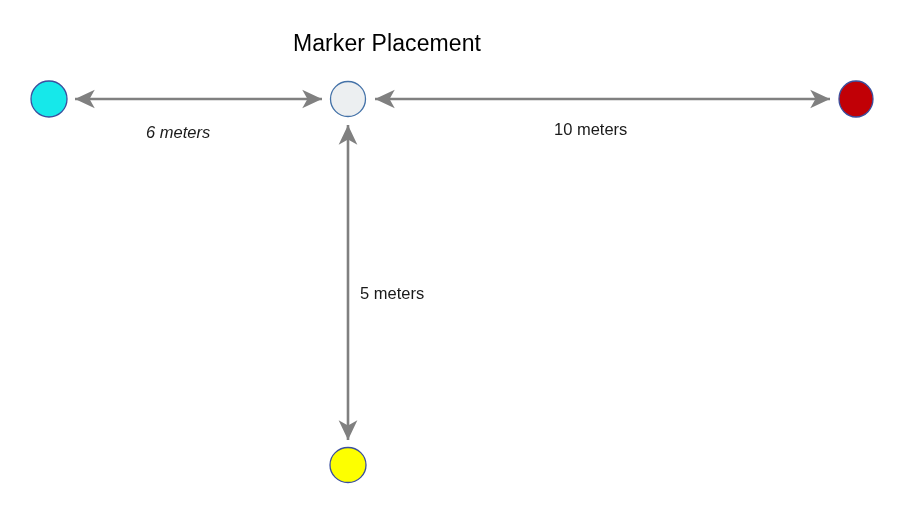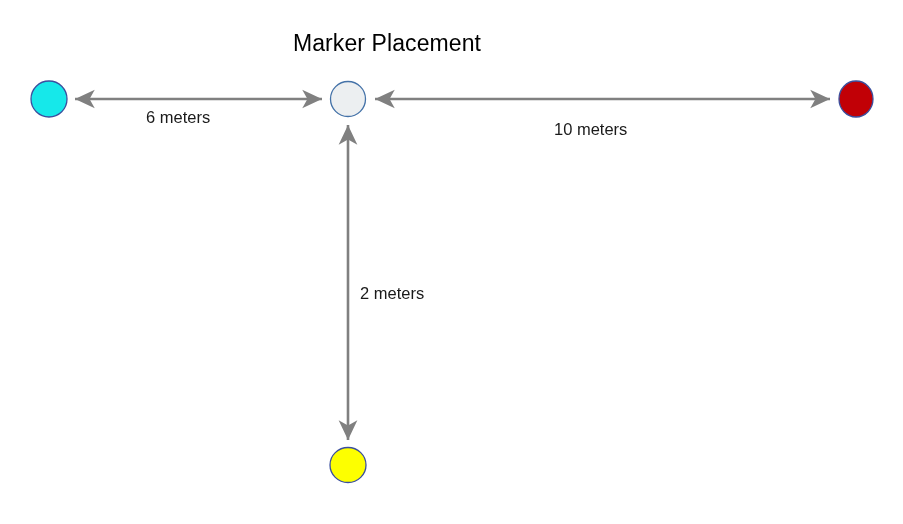--- a/index.html
+++ b/index.html
@@ -34,21 +34,21 @@
     color: #000000;
     white-space: nowrap;
   }
   .dist-label {
     position: absolute;
     font-size: 16.5px;
     font-weight: 400;
     color: #1a1a1a;
     white-space: nowrap;
   }
-  #label-left-distance  { left: 146px; top: 108px; }
+  #label-left-distance  { left: 146px; top: 123px; font-style: italic; }
   #label-right-distance { left: 554px; top: 120px; }
   #label-down-distance  { left: 360px; top: 284px; }
 </style>
 </head>
 <body>
 
 <svg id="diagram-canvas" viewBox="0 0 903 524" xmlns="http://www.w3.org/2000/svg">
 
   <defs>
     <marker id="ah-left" markerWidth="9" markerHeight="9" refX="8.2" refY="4.5" orient="auto-start-reverse" markerUnits="strokeWidth">
@@ -76,13 +76,13 @@
 
   <ellipse cx="348" cy="465" rx="18" ry="17.5" fill="#fdff00" stroke="#3b4f9e" stroke-width="1.3"></ellipse>
 </svg>
 
 <div class="diagram-title">Marker Placement</div>
 
 <div class="dist-label" id="label-left-distance">6 meters</div>
 
 <div class="dist-label" id="label-right-distance">10 meters</div>
 
-<div class="dist-label" id="label-down-distance">2 meters</div>
+<div class="dist-label" id="label-down-distance">5 meters</div>
 
 </body></html>

